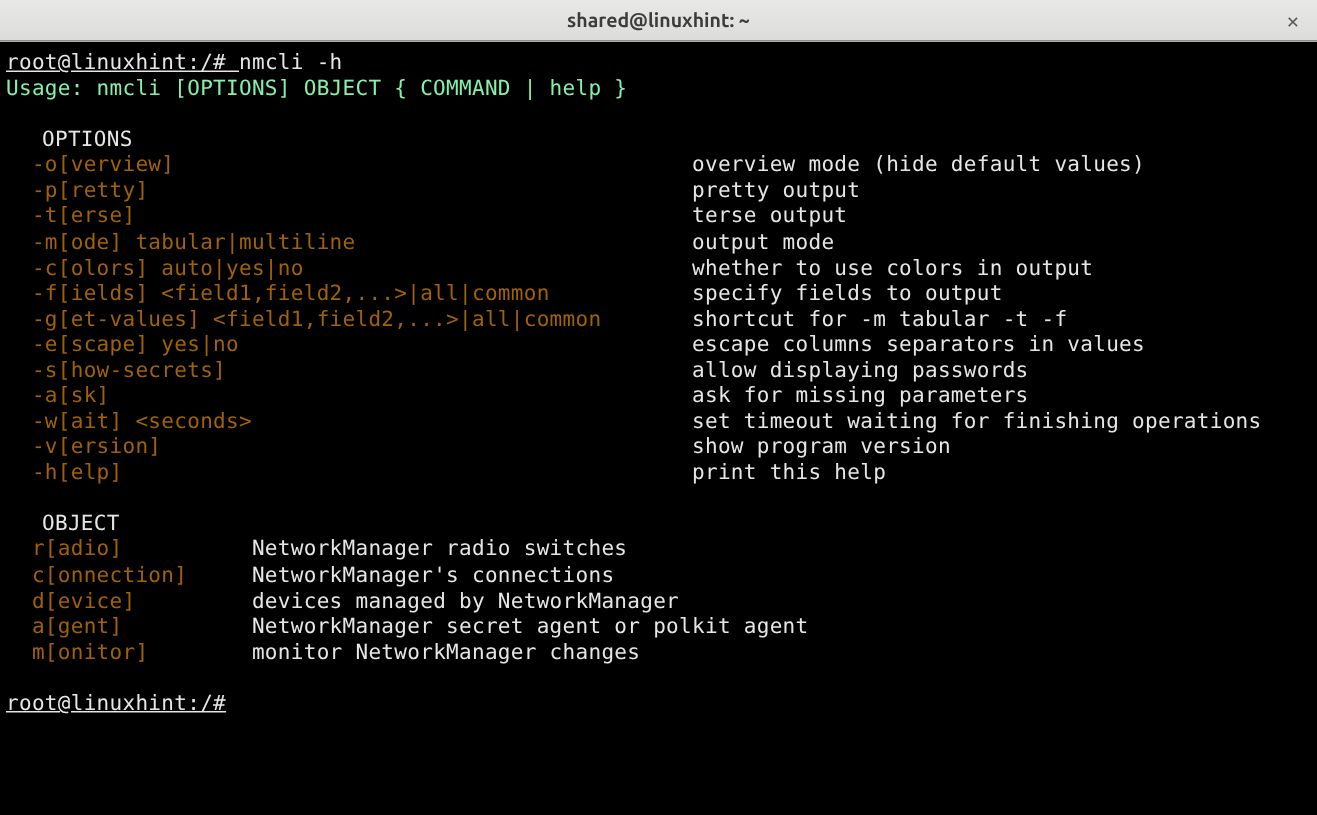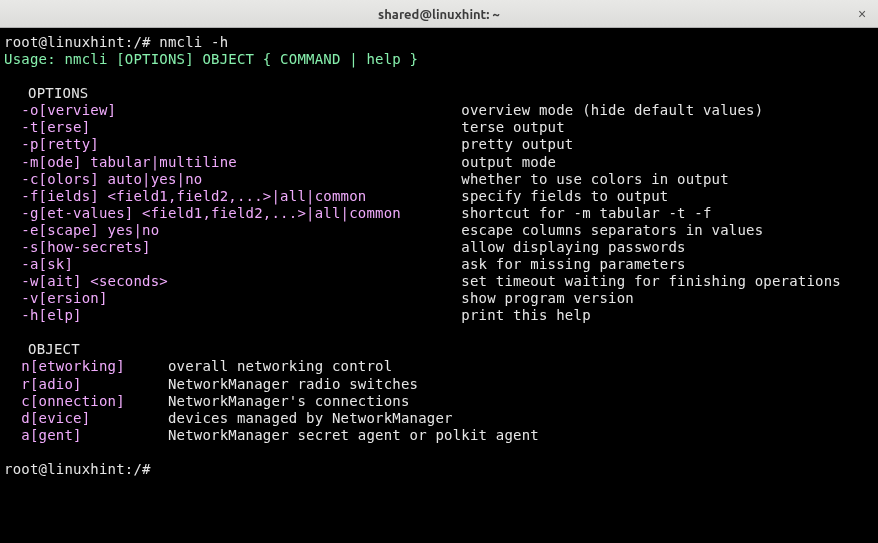--- a/index.html
+++ b/index.html
@@ -43,24 +43,24 @@
     }
     .terminal {
       background: #000;
       padding: 6px 4px;
       height: calc(543px - 28px);
       overflow: hidden;
       line-height: 1.22;
       letter-spacing: 0.2px;
     }
     .line { white-space: pre; }
-    .prompt-root { color: #e6e6e6; }
+    .prompt-root { color: #e6e6e6; text-decoration: underline; }
     .cmd { color: #e6e6e6; }
     .section { color: #e6e6e6; margin-left: 24px; }
-    .opt { color: #f0abfc; }
+    .opt { color: #a16207; }
     .desc { color: #e6e6e6; }
     .usage { color: #86efac; }
     .blank { height: 1.22em; }
   </style>
 </head>
 <body>
 
 <div class="titlebar">
   <span class="titlebar-title">shared@linuxhint: ~</span>
   <span class="titlebar-close">×</span>
@@ -71,43 +71,43 @@
   <div class="line"><span class="prompt-root">root@linuxhint:/# </span><span class="cmd">nmcli -h</span></div>
 
   <div class="line usage">Usage: nmcli [OPTIONS] OBJECT { COMMAND | help }</div>
 
   <div class="blank"></div>
 
   <div class="line section">OPTIONS</div>
 
   <div id="options-block">
       <div class="line"><span class="opt">  -o[verview]                                        </span><span class="desc">overview mode (hide default values)</span></div>
+      <div class="line"><span class="opt">  -p[retty]                                          </span><span class="desc">pretty output</span></div>
       <div class="line"><span class="opt">  -t[erse]                                           </span><span class="desc">terse output</span></div>
-      <div class="line"><span class="opt">  -p[retty]                                          </span><span class="desc">pretty output</span></div>
       <div class="line"><span class="opt">  -m[ode] tabular|multiline                          </span><span class="desc">output mode</span></div>
       <div class="line"><span class="opt">  -c[olors] auto|yes|no                              </span><span class="desc">whether to use colors in output</span></div>
       <div class="line"><span class="opt">  -f[ields] &lt;field1,field2,...&gt;|all|common           </span><span class="desc">specify fields to output</span></div>
       <div class="line"><span class="opt">  -g[et-values] &lt;field1,field2,...&gt;|all|common       </span><span class="desc">shortcut for -m tabular -t -f</span></div>
       <div class="line"><span class="opt">  -e[scape] yes|no                                   </span><span class="desc">escape columns separators in values</span></div>
       <div class="line"><span class="opt">  -s[how-secrets]                                    </span><span class="desc">allow displaying passwords</span></div>
       <div class="line"><span class="opt">  -a[sk]                                             </span><span class="desc">ask for missing parameters</span></div>
       <div class="line"><span class="opt">  -w[ait] &lt;seconds&gt;                                  </span><span class="desc">set timeout waiting for finishing operations</span></div>
       <div class="line"><span class="opt">  -v[ersion]                                         </span><span class="desc">show program version</span></div>
       <div class="line"><span class="opt">  -h[elp]                                            </span><span class="desc">print this help</span></div>
     </div>
 
   <div class="blank"></div>
 
   <div class="line section">OBJECT</div>
 
   <div id="objects-block">
-      <div class="line"><span class="opt">  n[etworking]     </span><span class="desc">overall networking control</span></div>
       <div class="line"><span class="opt">  r[adio]          </span><span class="desc">NetworkManager radio switches</span></div>
       <div class="line"><span class="opt">  c[onnection]     </span><span class="desc">NetworkManager's connections</span></div>
       <div class="line"><span class="opt">  d[evice]         </span><span class="desc">devices managed by NetworkManager</span></div>
       <div class="line"><span class="opt">  a[gent]          </span><span class="desc">NetworkManager secret agent or polkit agent</span></div>
+      <div class="line"><span class="opt">  m[onitor]        </span><span class="desc">monitor NetworkManager changes</span></div>
     </div>
 
   <div class="blank"></div>
 
   <div class="line"><span class="prompt-root">root@linuxhint:/#</span></div>
 
 </div>
 
 </body></html>

